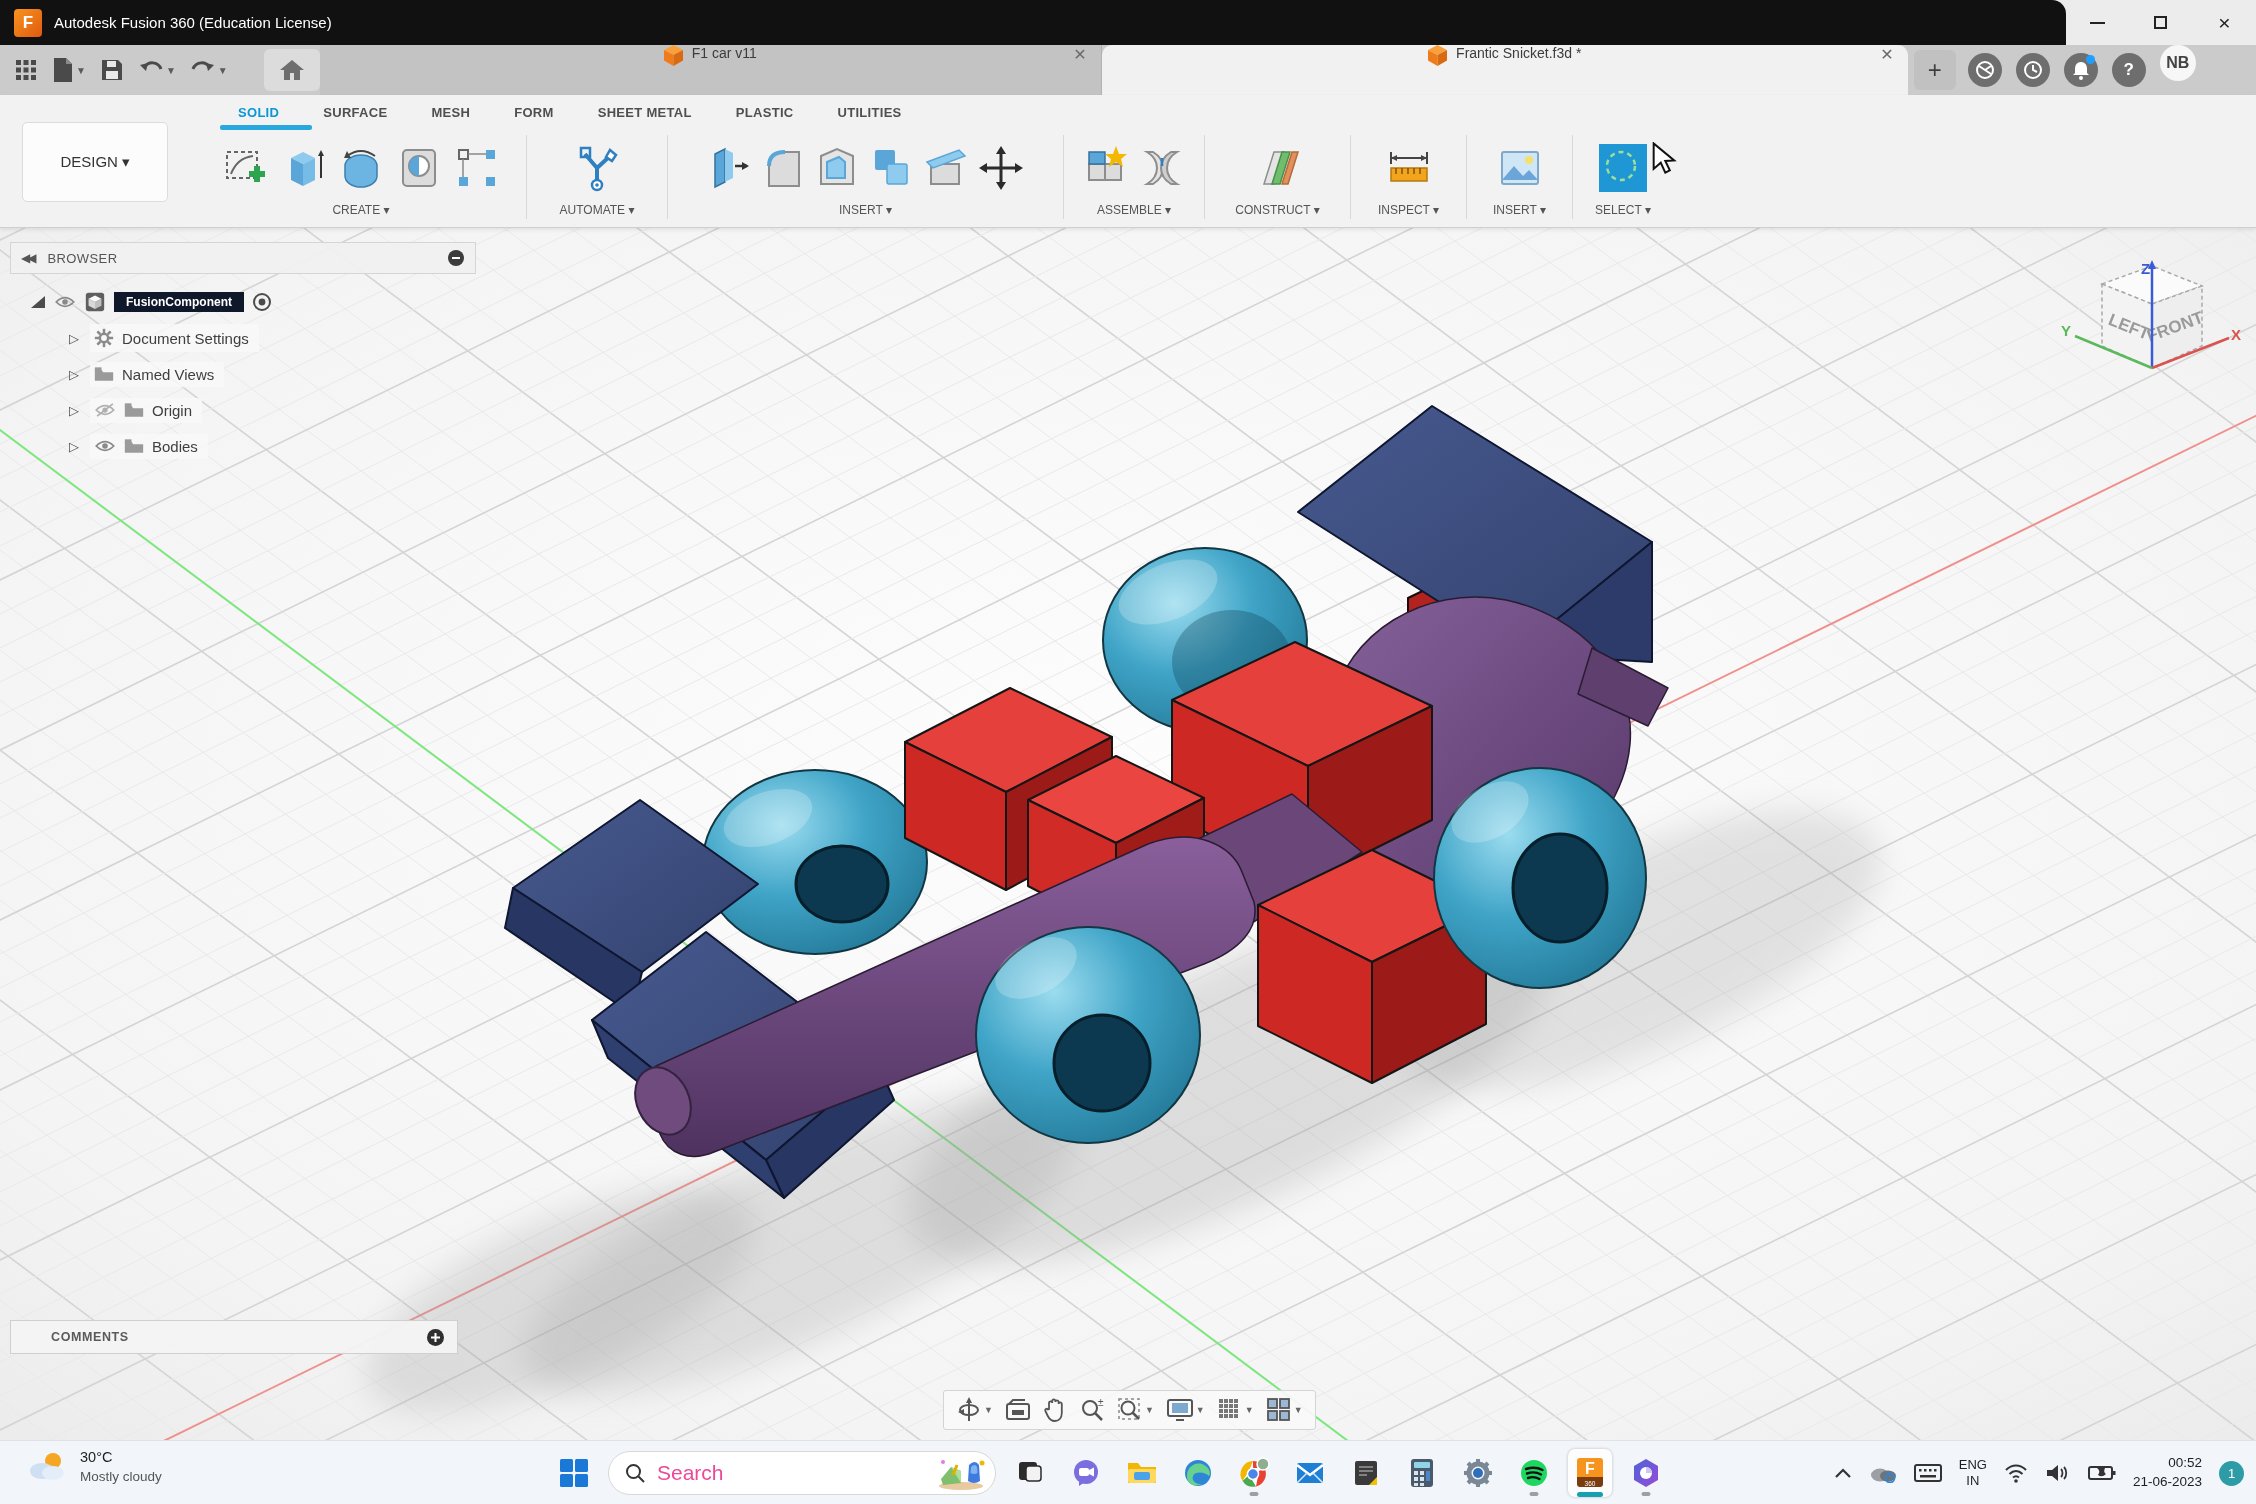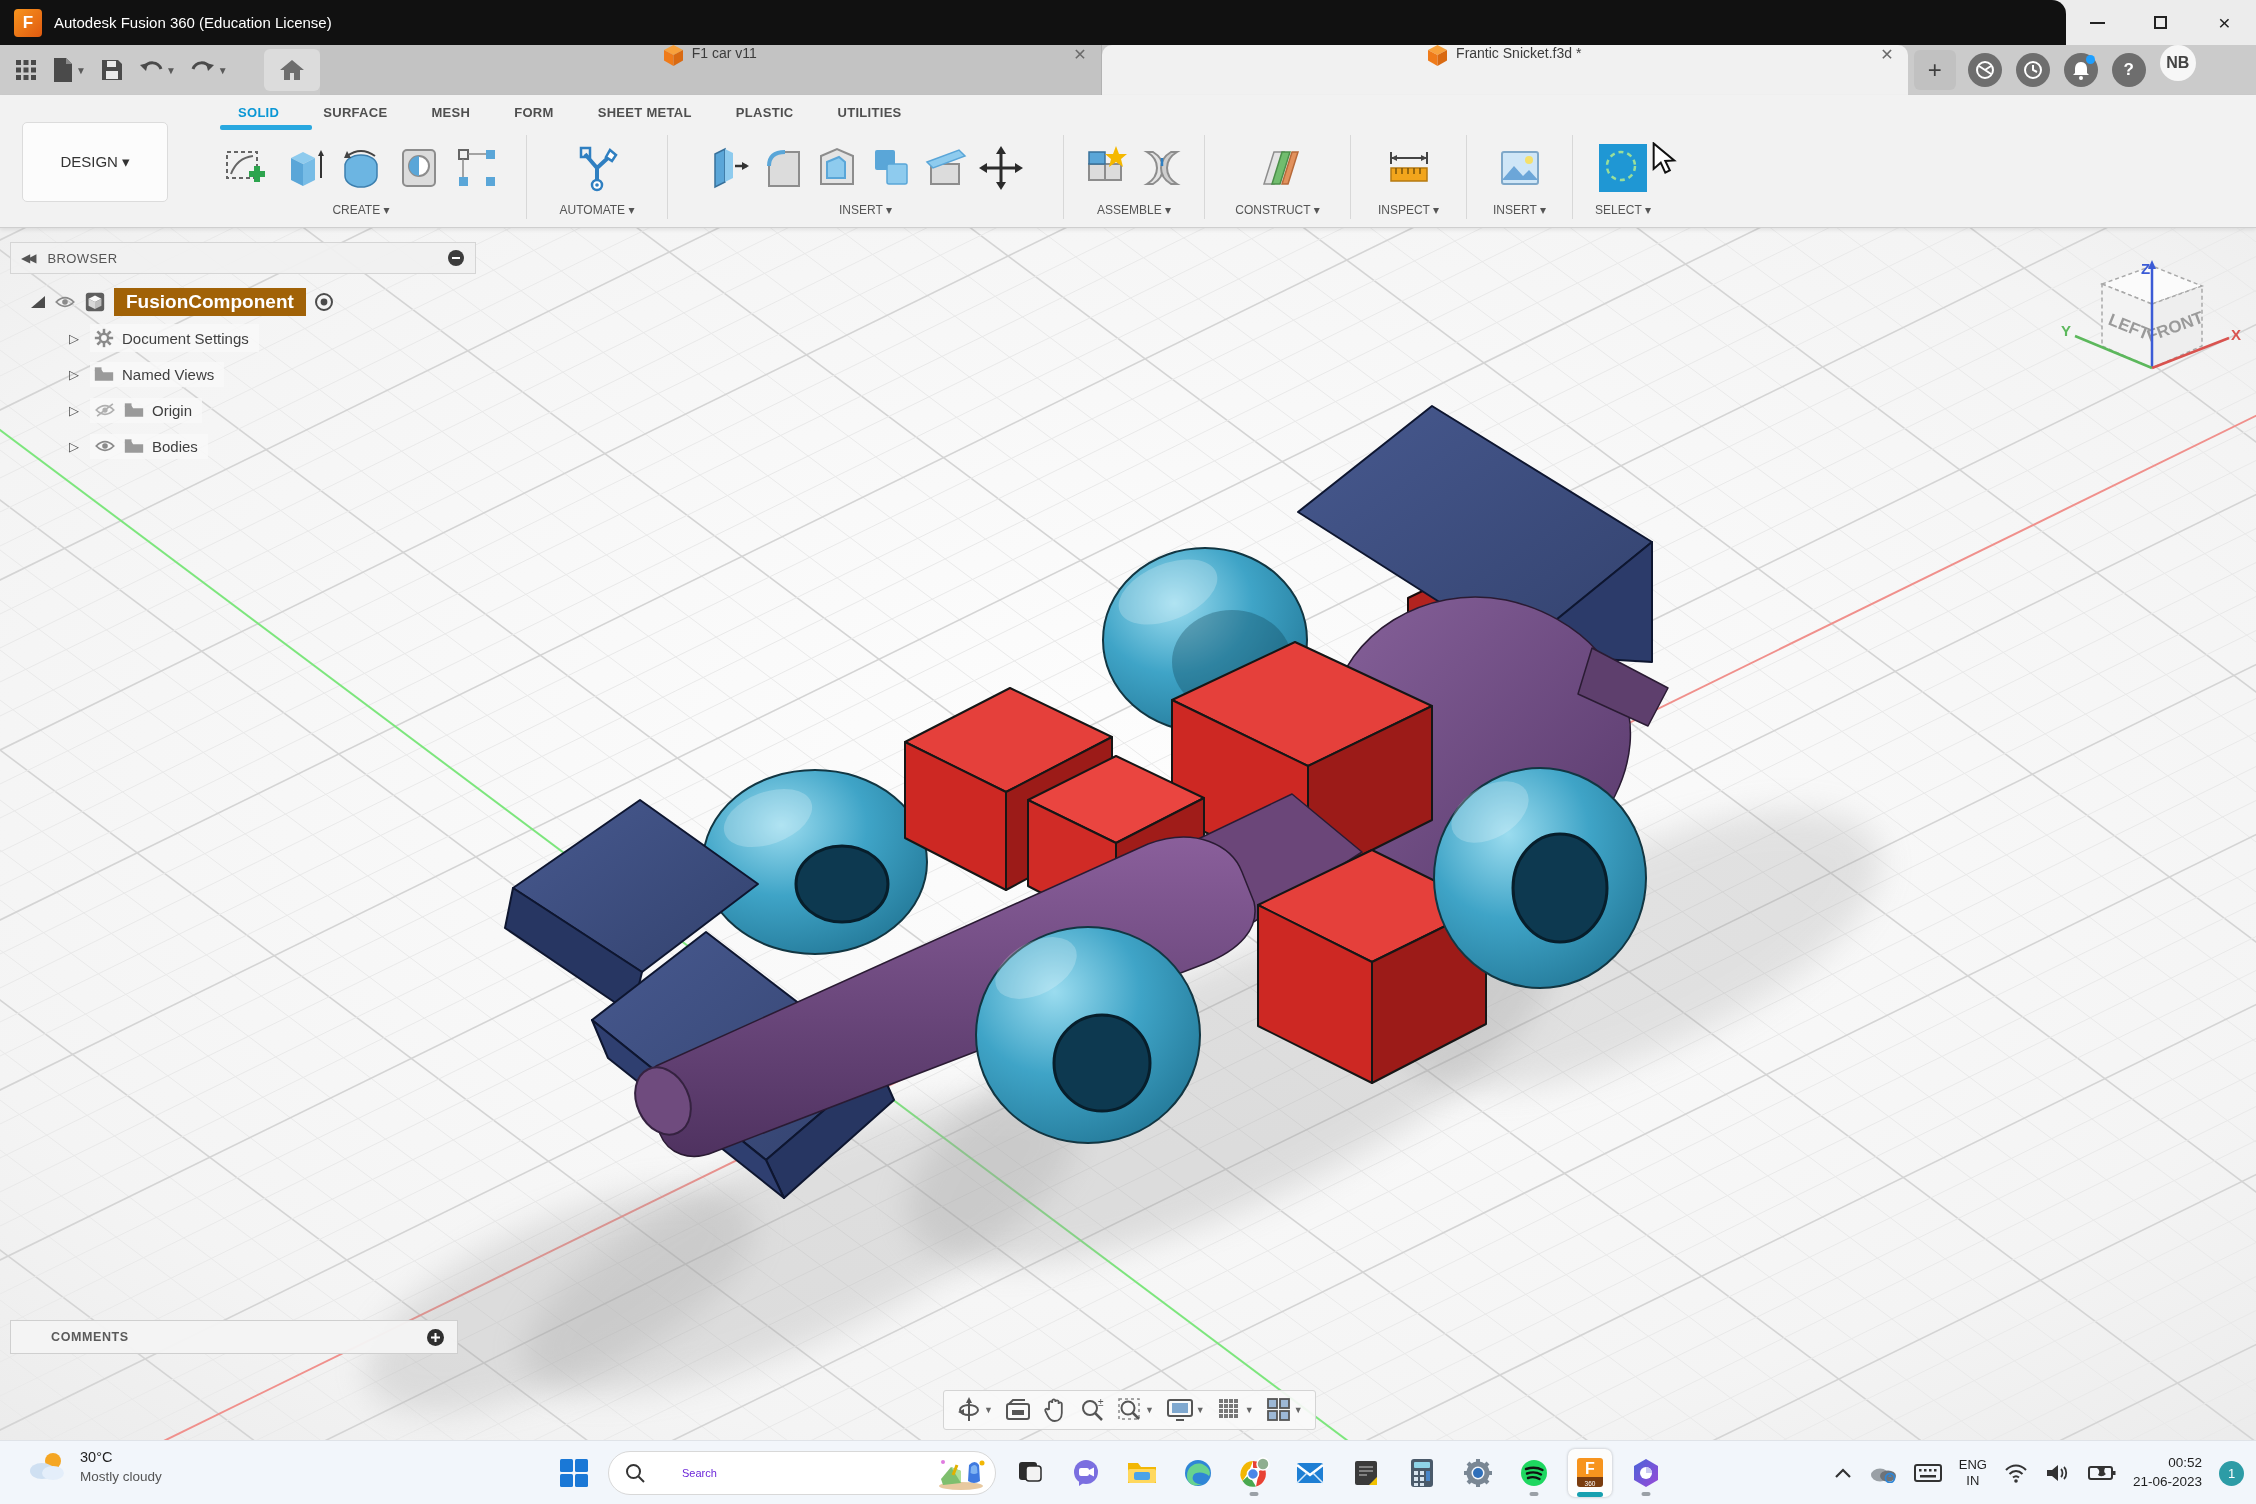--- a/index.html
+++ b/index.html
@@ -53,21 +53,21 @@
   
   .browser-panel { position:absolute; top:242px; left:10px; width:466px; z-index:5; }
   .browser-header { height:32px; background:rgba(240,240,240,0.95); border:1px solid #d5d5d5; display:flex; align-items:center; padding:0 10px; }
   .bh-collapse { color:#555; font-size:12px; letter-spacing:-3px; margin-right:14px; }
   .bh-title { font-size:13px; color:#555; letter-spacing:0.4px; flex:1; }
   .tree { padding-top:10px; }
   .trow { height:36px; display:flex; align-items:center; gap:8px; }
   .trow .pill { display:flex; align-items:center; gap:8px; background:rgba(248,248,248,0.85); padding:4px 10px 4px 4px; }
   .tri { color:#4c4c4c; font-size:13px; width:16px; text-align:center; }
   .tlabel { font-size:15px; color:#3f3f3f; }
-  .root-label { background:#a16207; color:#fff; font-weight:bold; padding:3px 12px; font-size:19px; }
+  .root-label { background:#0f172a; color:#fff; font-weight:bold; padding:3px 12px; font-size:12px; }
   .indent1 { padding-left:20px; }
   .indent2 { padding-left:56px; }
 
   
   .comments-bar { position:absolute; left:10px; top:1320px; width:448px; height:34px; background:rgba(244,244,244,0.96); border:1px solid #cfcfcf; display:flex; align-items:center; z-index:5; }
   .comments-label { font-size:12.5px; font-weight:bold; color:#5a5a5a; letter-spacing:0.6px; margin-left:40px; flex:1; }
 
   
   .nav-toolbar { position:absolute; left:943px; top:1390px; height:40px; background:rgba(248,248,248,0.92); border:1px solid #d4d4d4; border-radius:3px; display:flex; align-items:center; padding:0 8px; gap:4px; z-index:5; }
   .nav-btn { display:flex; align-items:center; gap:2px; padding:2px 4px; color:#555; }
@@ -81,21 +81,21 @@
   .weather { position:absolute; left:26px; top:7px; display:flex; align-items:center; gap:12px; }
   .weather-texts { display:flex; flex-direction:column; line-height:1.35; }
   .weather-temp { font-size:14.5px; color:#1f1f1f; }
   .weather-cond { font-size:13.5px; color:#555; }
   .tb-center { position:absolute; left:552px; top:0; height:64px; display:flex; align-items:center; gap:12px; }
   .tb-app { position:relative; width:44px; height:48px; display:flex; align-items:center; justify-content:center; border-radius:7px; }
   .tb-app.active { background:#fdfdfd; box-shadow:0 0 3px rgba(0,0,0,0.25); }
   .run-dot { position:absolute; bottom:1px; left:50%; transform:translateX(-50%); width:9px; height:4px; border-radius:2px; background:#9aa0a6; }
   .run-bar { position:absolute; bottom:0px; left:50%; transform:translateX(-50%); width:26px; height:5px; border-radius:3px; background:#18a0b0; }
   .search-pill { width:388px; height:44px; background:#fff; border:1px solid #d8d8d8; border-radius:22px; display:flex; align-items:center; padding:0 8px 0 16px; gap:12px; }
-  .search-text { font-size:11px; color:#6d28d9; flex:1;margin-left:25px; }
+  .search-text { font-size:21px; color:#ec4899; flex:1; }
   .tray { position:absolute; right:12px; top:0; height:64px; display:flex; align-items:center; gap:17px; }
   .lang-block { font-size:13px; color:#1f1f1f; text-align:center; line-height:1.25; }
   .clock-block { font-size:13.5px; color:#1f1f1f; text-align:right; line-height:1.4; }
   .notif-badge { width:25px; height:25px; border-radius:50%; background:#2d9ca6; color:#fff; font-size:13px; display:flex; align-items:center; justify-content:center; }
 
   
   .mouse-cursor { position:absolute; left:1650px; top:142px; z-index:50; }
 </style>
 </head>
 <body>

